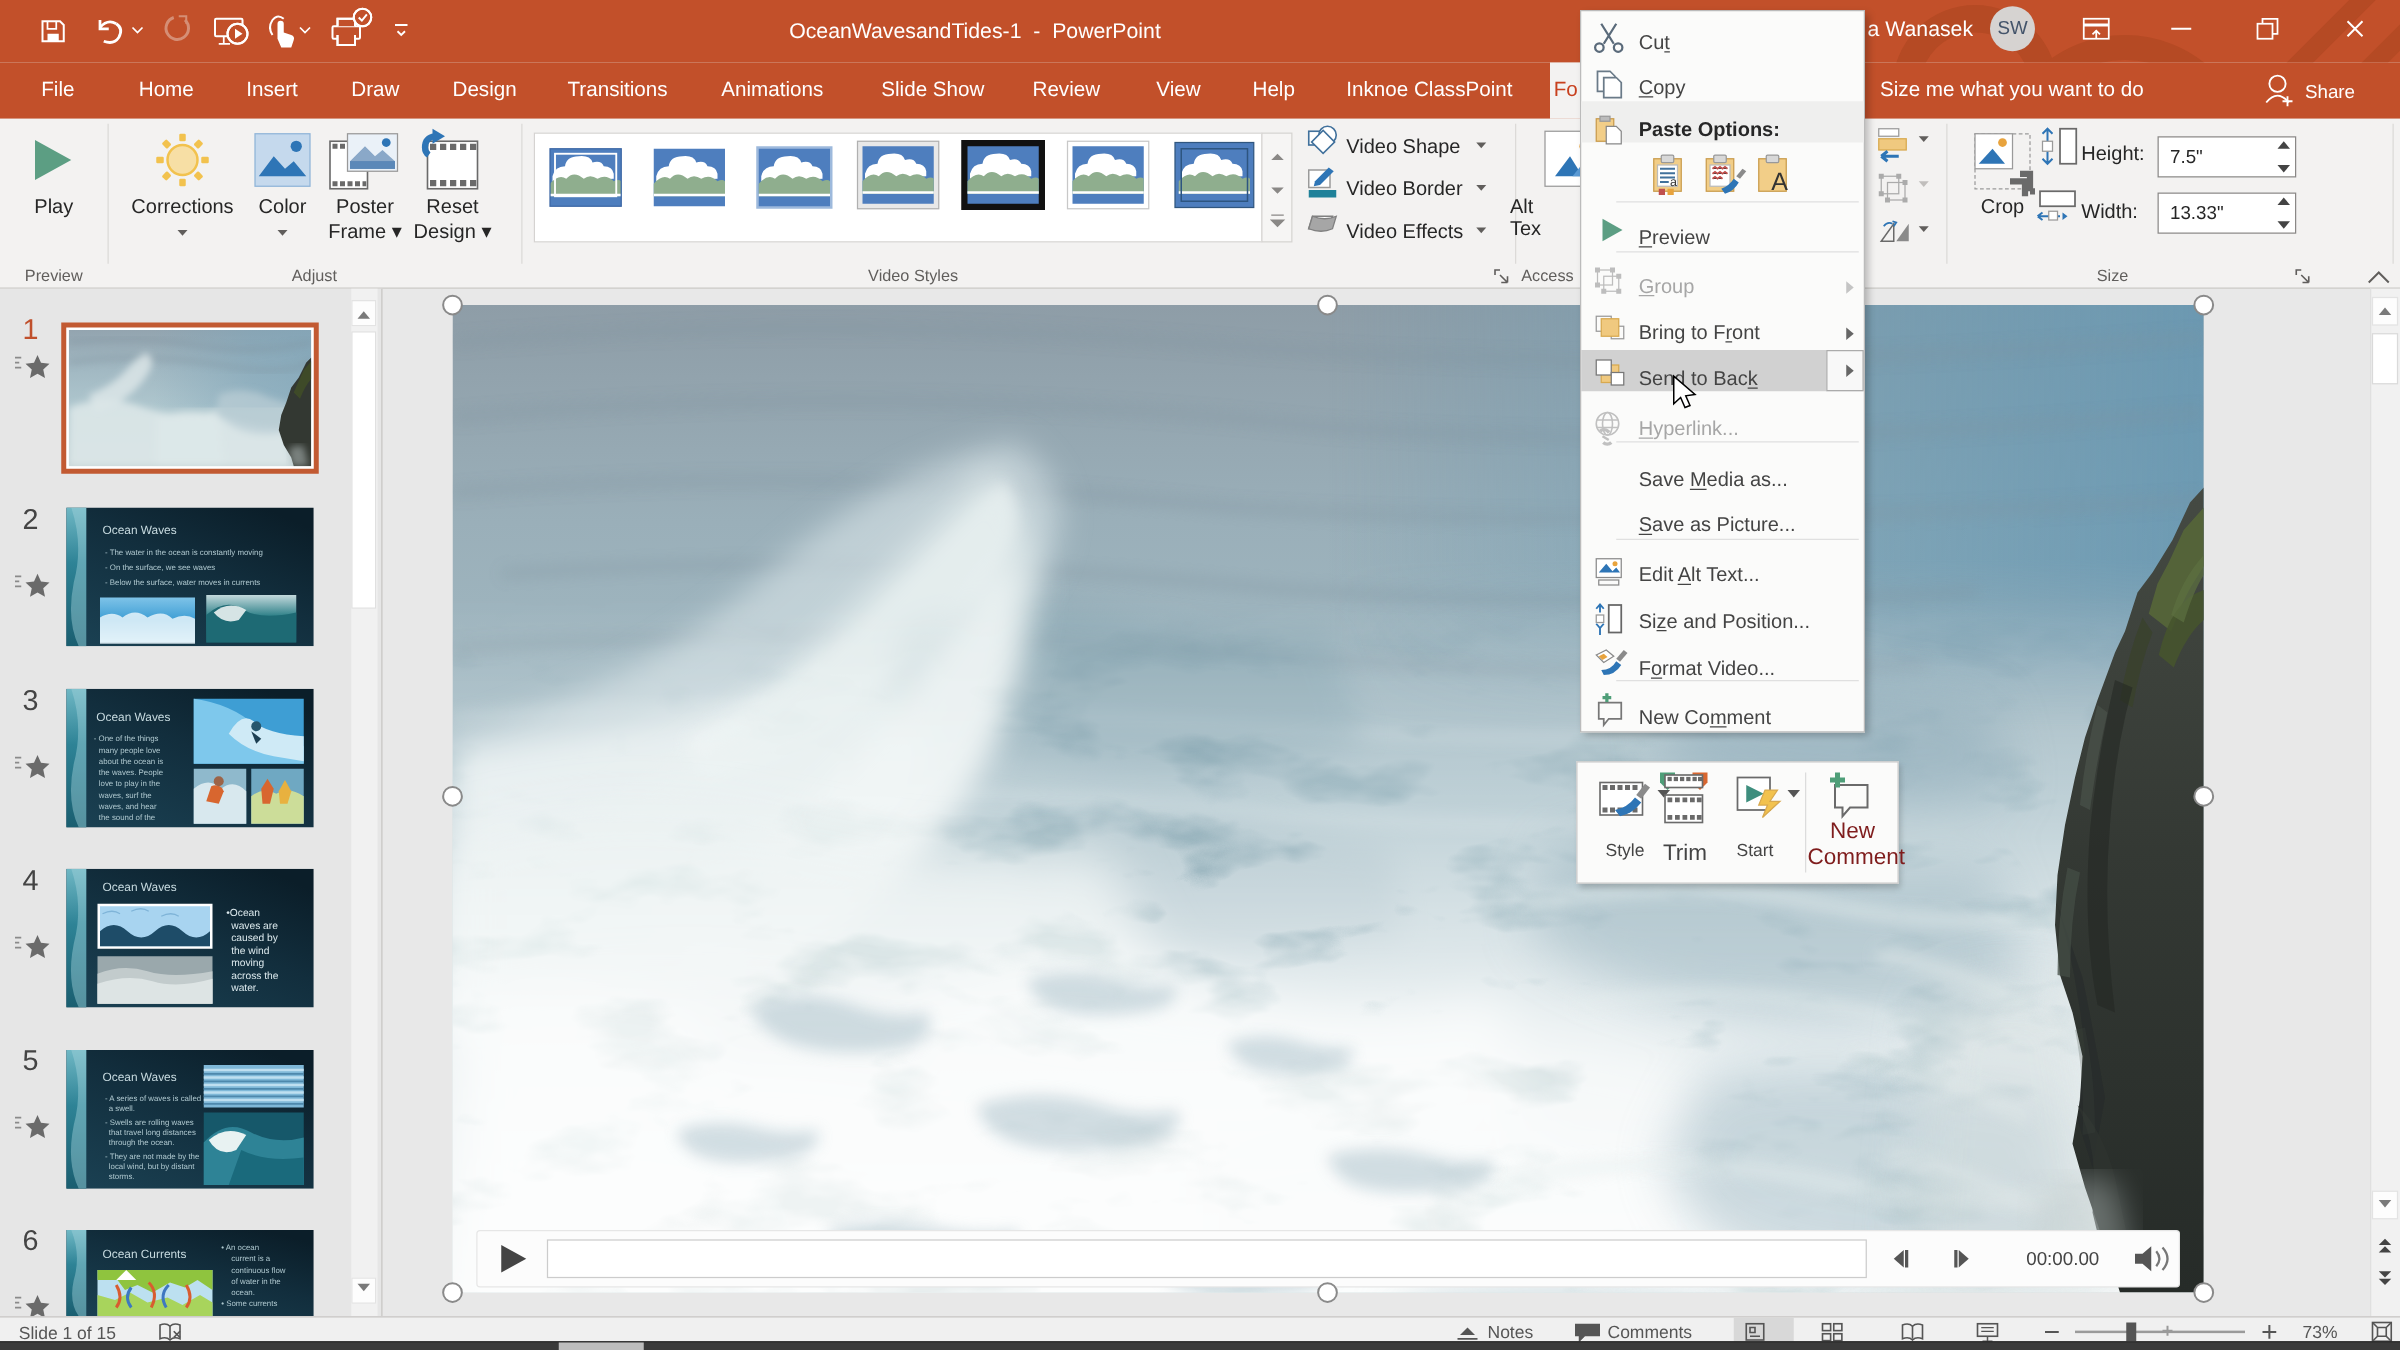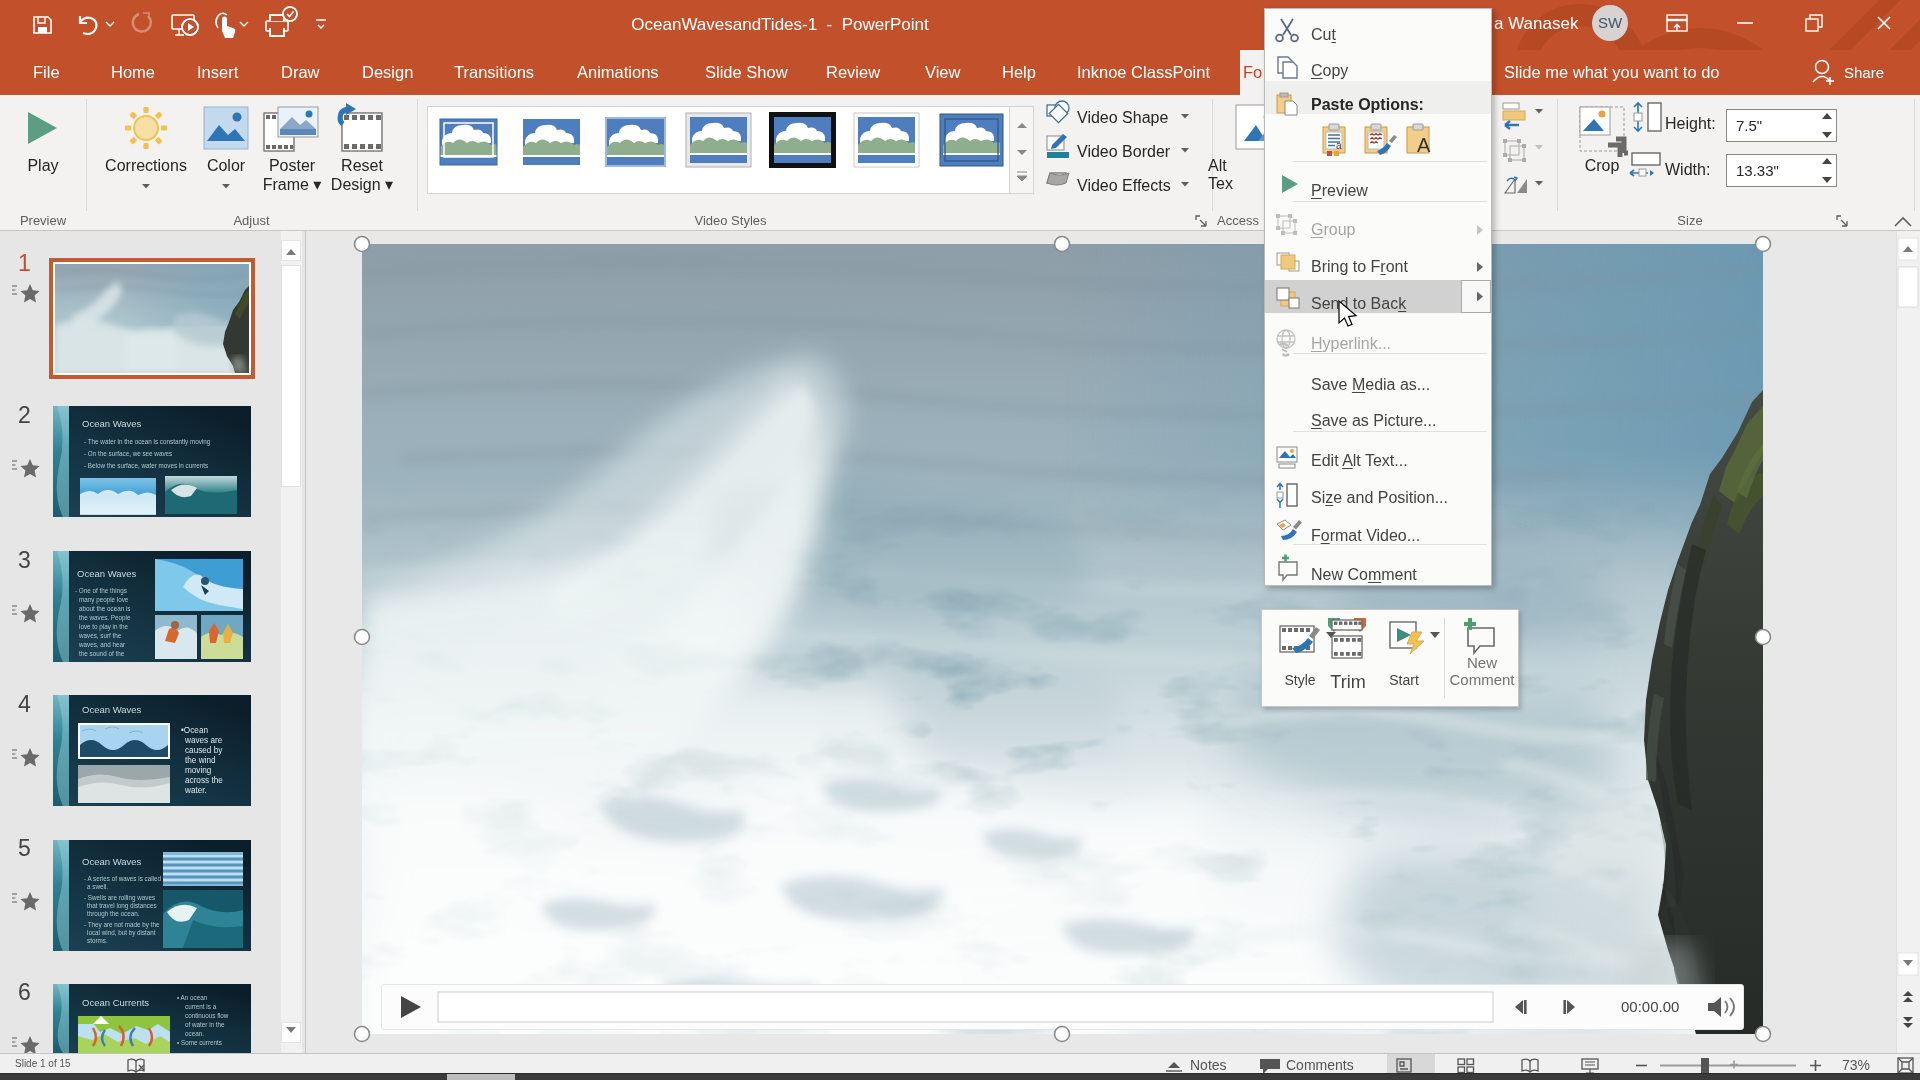--- a/index.html
+++ b/index.html
@@ -109,21 +109,21 @@
     <div class="tab" style="left:362px;">Design</div>
     <div class="tab" style="left:454px;">Transitions</div>
     <div class="tab" style="left:577px;">Animations</div>
     <div class="tab" style="left:705px;">Slide Show</div>
     <div class="tab" style="left:826px;">Review</div>
     <div class="tab" style="left:925px;">View</div>
     <div class="tab" style="left:1002px;">Help</div>
     <div class="tab" style="left:1077px;">Inknoe ClassPoint</div>
     <div class="abs" style="left:1240px;top:0;width:24px;height:45px;background:#F3F2F1;"></div>
     <div class="tab" style="left:1243px;color:#C8401E;background:transparent;">Fo</div>
-    <div class="tab" style="left:1504px;">Slide me what you want to do</div>
+    <div class="tab" style="left:1504px;">Size me what you want to do</div>
     <svg width="120" height="45" style="position:absolute;left:1800px;top:0">
       <g stroke="#fff" fill="none" stroke-width="1.5">
         <circle cx="22" cy="17" r="6.5"></circle>
         <path d="M13 32 q9 -11 18 0"></path>
         <path d="M30 27 v8 M26 31 h8"></path>
       </g>
       <text x="44" y="28" fill="#fff" font-size="15px" font-family="Liberation Sans">Share</text>
     </svg>
   </div>
   <div class="abs" id="ribbon">
@@ -799,21 +799,21 @@
     <rect x="2" y="722" width="20" height="22" fill="#FDFDFD" stroke="#E3E3E3"></rect>
     <path d="M7 729 l5 6 5 -6 z" fill="#7a7a7a"></path>
     <g fill="#444">
       <path d="M7 765 l5 -5 5 5 z"></path>
         <path d="M7 771 l5 -5 5 5 z"></path>
       <path d="M7 786 l5 5 5 -5 z"></path>
         <path d="M7 792 l5 5 5 -5 z"></path>
     </g>
   </svg>
   <div class="abs" id="statusbar">
-    <div class="abs" style="left:15px;top:4px;font-size:10px;color:#555;">Slide 1 of 15</div>
+    <div class="abs" style="left:15px;top:4px;font-size:14px;color:#555;">Slide 1 of 15</div>
     <svg class="abs" style="left:124px;top:2px" width="26" height="20">
       <g stroke="#555" fill="none" stroke-width="1.3">
         <path d="M4 4 q5 -2 8 1 q3 -3 8 -1 v11 q-5 -2 -8 1 q-3 -3 -8 -1 z"></path>
         <path d="M12 5 v10"></path>
       </g>
       <path d="M15 9 l5 5 M20 9 l-5 5" stroke="#555" stroke-width="1.4"></path>
     </svg>
     <svg class="abs" style="left:1158px;top:0" width="762" height="23">
       <g stroke="#555" fill="none" stroke-width="1.4">
         <path d="M10 14 l6 -6 6 6 z" fill="#555" stroke="none"></path>
@@ -1086,15 +1086,15 @@
       <rect x="182" y="8" width="1" height="80" fill="#DCDCDC"></rect>
 
       <g transform="translate(200,10)">
         <path d="M6 8 h26 v18 h-14 l-6 7 v-7 h-6 z" fill="none" stroke="#6a6a6a" stroke-width="1.6"></path>
         <path d="M2 4 h12 M8 -2 v12" stroke="#4E9E78" stroke-width="4"></path>
       </g>
     </svg>
     <div class="abs" style="left:8px;top:62px;width:60px;text-align:center;font-size:14px;color:#444;">Style</div>
     <div class="abs" style="left:56px;top:62px;width:60px;text-align:center;font-size:18px;color:#444;">Trim</div>
     <div class="abs" style="left:112px;top:62px;width:60px;text-align:center;font-size:14px;color:#444;">Start</div>
-    <div class="abs" style="left:184px;top:44px;width:72px;text-align:center;font-size:15px;color:#737373;">New<br>Comment</div>
+    <div class="abs" style="left:184px;top:44px;width:72px;text-align:center;font-size:18px;color:#7f1d1d;">New<br>Comment</div>
   </div>
 </div>
 
 </body></html>

